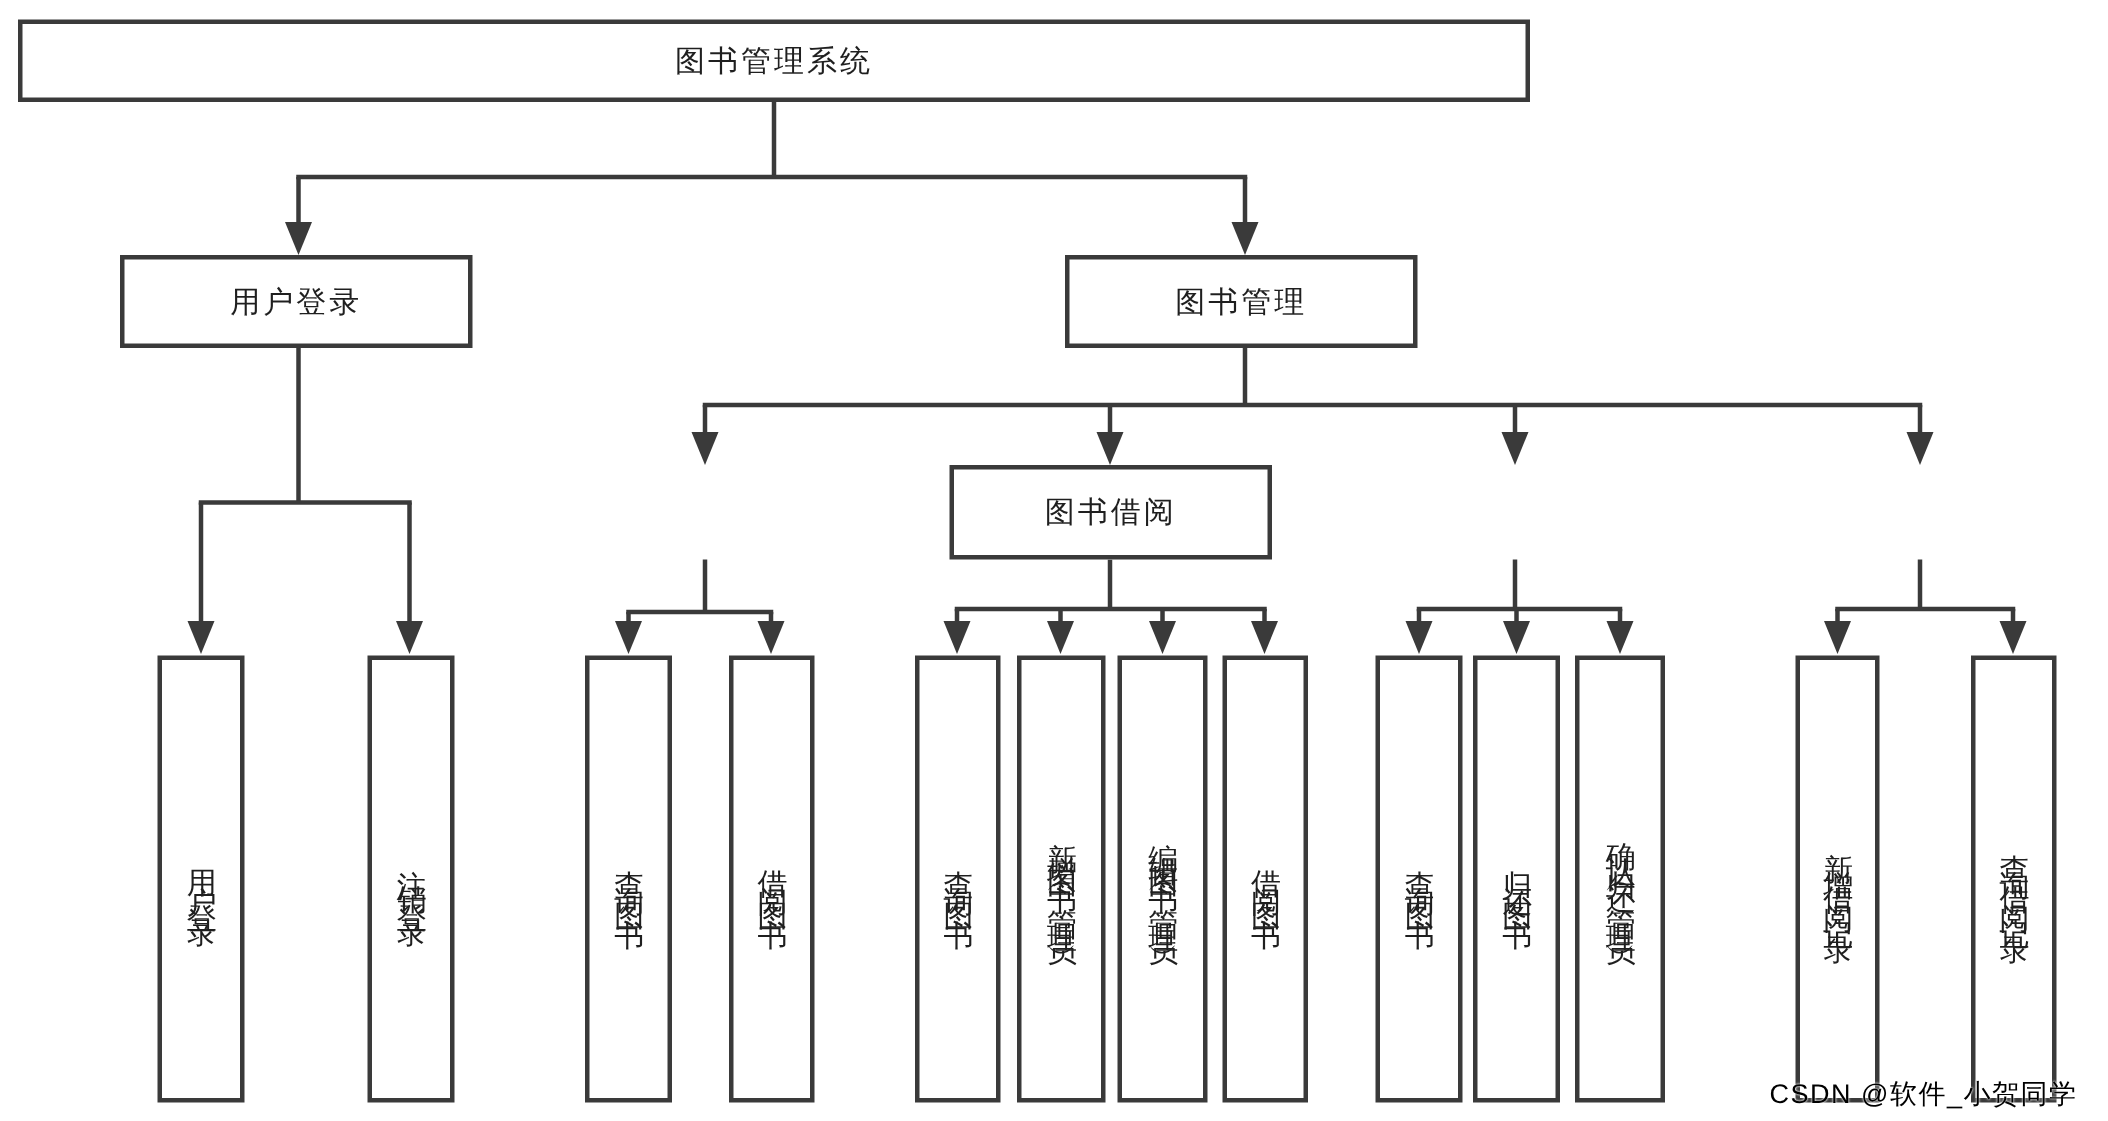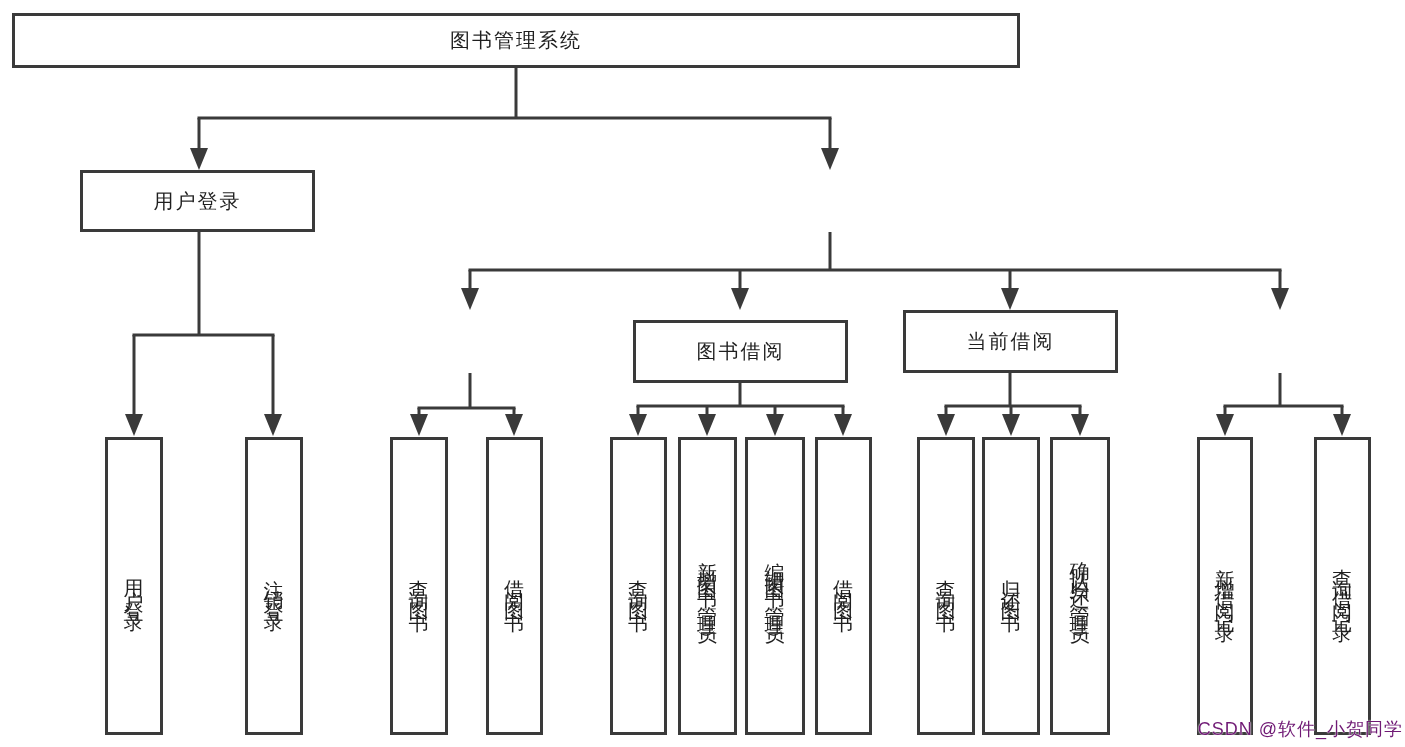--- a/index.html
+++ b/index.html
@@ -32,26 +32,26 @@
     writing-mode:vertical-rl;
     text-orientation:mixed;
     font-size:20px;
     letter-spacing:11px;
     line-height:1.1;
     white-space:nowrap;
   }
   .vbox.long .vlabel{letter-spacing:9px;}
   #watermark{
     position:absolute;
-    right:2px;
+    right:20px;
     bottom:6px;
     z-index:2;
     font-size:18px;
     letter-spacing:1px;
-    color:#701a75;
+    color:#000000;
     text-shadow:0 0 2px #ffffff, 0 0 1px #ffffff;
   }
 </style>
 </head>
 <body>
 
 <div id="stage">
 
   <svg id="connectors" width="1405" height="747">
       <line x1="516" y1="68" x2="516" y2="118" stroke="#3a3a3a" stroke-width="3"></line>
@@ -108,26 +108,26 @@
       <polygon points="1333,414 1351,414 1342,436" fill="#3a3a3a"></polygon>
     </svg>
 
   <div class="node hbox" style="left:12px;top:13px;width:1008px;height:55px">
     <span>图书管理系统</span>
   </div>
 
   <div class="node hbox" style="left:80px;top:170px;width:235px;height:62px">
     <span>用户登录</span>
   </div>
+  <div class="node hbox" style="left:710px;top:170px;width:235px;height:62px">
+    <span>图书管理</span>
+  </div>
 
-  <div class="node hbox" style="left:633px;top:320px;width:215px;height:63px">
+  <div class="node hbox" style="left:633px;top:310px;width:215px;height:63px">
     <span>图书借阅</span>
-  </div>
-  <div class="node hbox" style="left:903px;top:310px;width:215px;height:63px">
-    <span>当前借阅</span>
   </div>
 
   <div class="node vbox" style="left:105px;top:437px;width:58px;height:298px">
     <span class="vlabel">用户登录</span>
   </div>
   <div class="node vbox" style="left:245px;top:437px;width:58px;height:298px">
     <span class="vlabel">注销登录</span>
   </div>
 
   <div class="node vbox" style="left:390px;top:437px;width:58px;height:298px">

